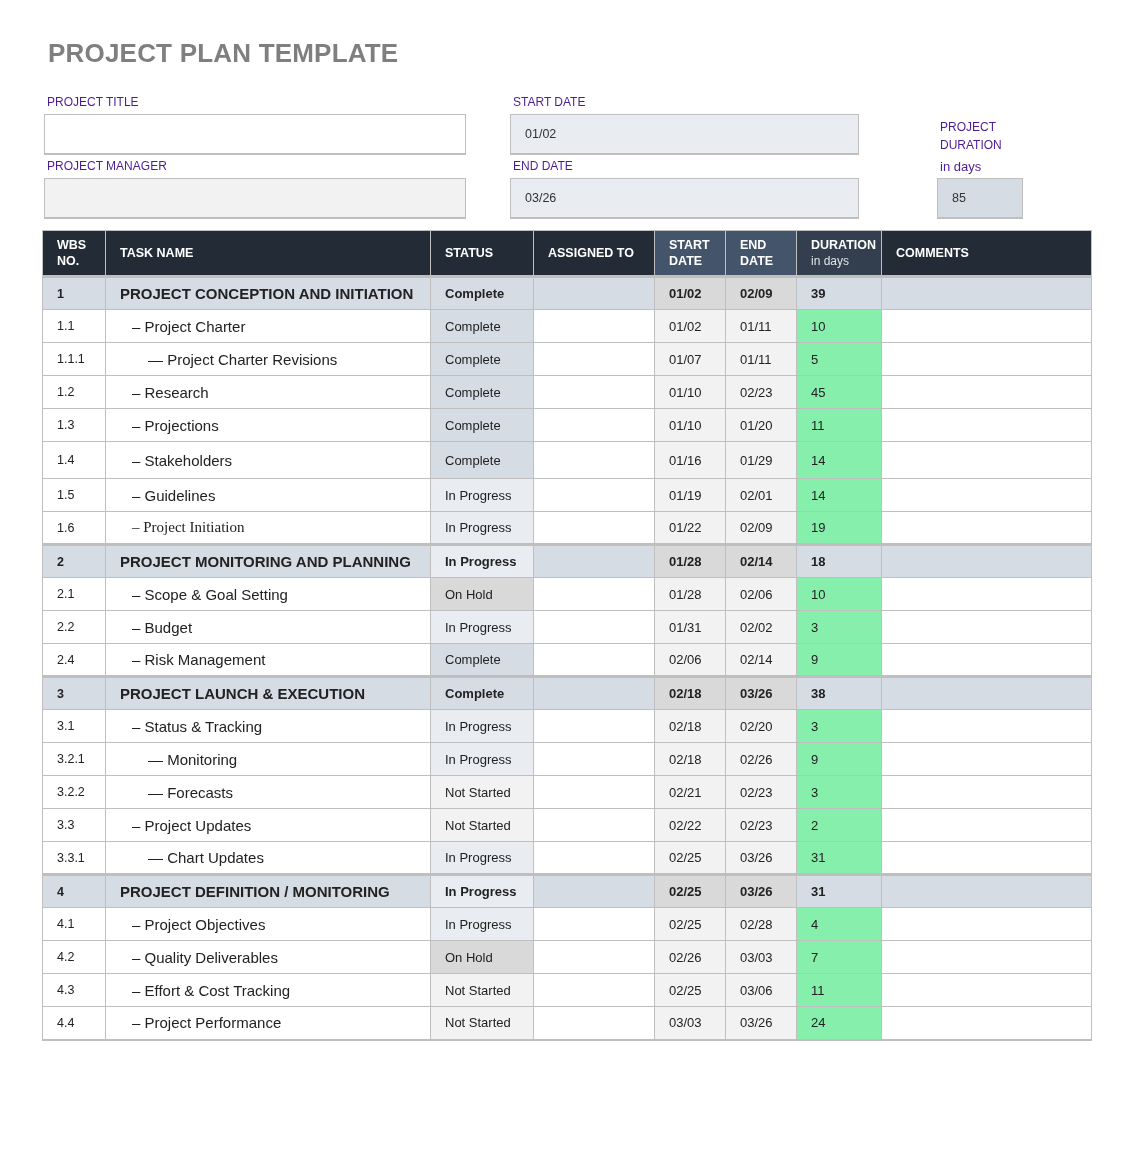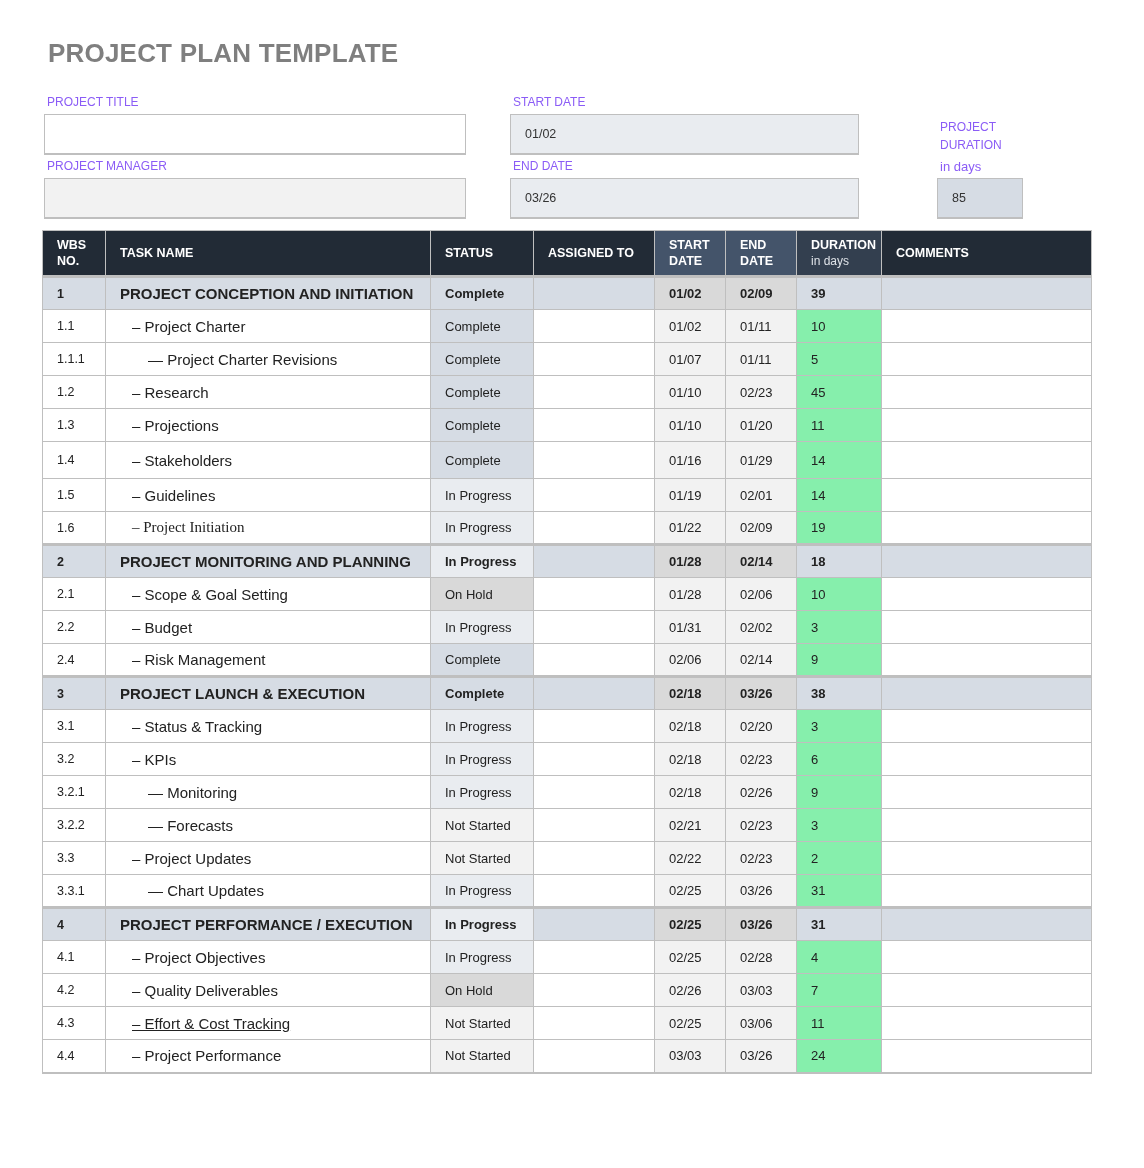--- a/index.html
+++ b/index.html
@@ -1,19 +1,19 @@
 <!DOCTYPE html>
 <html><head>
 <meta charset="utf-8">
 <style>
   * { box-sizing: border-box; margin: 0; padding: 0; }
   html, body { width: 1144px; height: 1168px; background: #ffffff; }
   body { font-family: "DejaVu Sans", "Liberation Sans", sans-serif; color: #222; position: relative; overflow: hidden; }
   .title { position: absolute; left: 48px; top: 38px; font-size: 26px; font-weight: bold; color: #7f7f7f; letter-spacing: 0.2px; font-family: "Liberation Sans", sans-serif; }
-  .lbl { position: absolute; font-size: 12px; color: #8b5cf6; font-family: "Liberation Sans", sans-serif; }
+  .lbl { position: absolute; font-size: 12px; color: #4c1d95; font-family: "Liberation Sans", sans-serif; }
   .box { position: absolute; border: 1px solid #bfbfbf; border-bottom: 2px solid #bfbfbf; font-size: 12.5px; color: #333; padding-left: 14px; display: flex; align-items: center; font-family: "Liberation Sans", sans-serif; }
   .box.white { background: #ffffff; }
   .box.gray { background: #f2f2f2; }
   .box.blue { background: #e9ecf0; }
   .box.dur { background: #d6dce4; }
 
   table { position: absolute; left: 42px; top: 230px; width: 1049px; border-collapse: collapse; table-layout: fixed; font-family: "Liberation Sans", sans-serif; }
   th, td { border: 1px solid #bfbfbf; padding: 0 14px; text-align: left; white-space: nowrap; overflow: hidden; }
   th { background: #222b36; color: #fff; font-size: 12.5px; font-weight: bold; height: 46px; line-height: 16px; vertical-align: middle; border-color: #bfbfbf; }
   th.date { background: #44546a; }
@@ -234,30 +234,20 @@
         <td class="wbs">3.1</td>
         <td class="task" style="padding-left: 26px;">– Status &amp; Tracking</td>
         <td class="status st-inprogress">In Progress</td>
         <td class="assigned"></td>
         <td class="date">02/18</td>
         <td class="date">02/20</td>
         <td class="dur">3</td>
         <td class="comments"></td>
       </tr>
       <tr class="task">
-        <td class="wbs">3.2</td>
-        <td class="task" style="padding-left: 26px;">– KPIs</td>
-        <td class="status st-inprogress">In Progress</td>
-        <td class="assigned"></td>
-        <td class="date">02/18</td>
-        <td class="date">02/23</td>
-        <td class="dur">6</td>
-        <td class="comments"></td>
-      </tr>
-      <tr class="task">
         <td class="wbs">3.2.1</td>
         <td class="task" style="padding-left: 42px;">— Monitoring</td>
         <td class="status st-inprogress">In Progress</td>
         <td class="assigned"></td>
         <td class="date">02/18</td>
         <td class="date">02/26</td>
         <td class="dur">9</td>
         <td class="comments"></td>
       </tr>
       <tr class="task">
@@ -285,21 +275,21 @@
         <td class="task" style="padding-left: 42px;">— Chart Updates</td>
         <td class="status st-inprogress">In Progress</td>
         <td class="assigned"></td>
         <td class="date">02/25</td>
         <td class="date">03/26</td>
         <td class="dur">31</td>
         <td class="comments"></td>
       </tr>
       <tr class="phase">
         <td class="wbs">4</td>
-        <td class="task">PROJECT PERFORMANCE / EXECUTION</td>
+        <td class="task">PROJECT DEFINITION / MONITORING</td>
         <td class="status " style="background: rgb(233, 236, 240);">In Progress</td>
         <td class="assigned"></td>
         <td class="date">02/25</td>
         <td class="date">03/26</td>
         <td class="dur">31</td>
         <td class="comments"></td>
       </tr>
       <tr class="task">
         <td class="wbs">4.1</td>
         <td class="task" style="padding-left: 26px;">– Project Objectives</td>
@@ -315,21 +305,21 @@
         <td class="task" style="padding-left: 26px;">– Quality Deliverables</td>
         <td class="status st-onhold">On Hold</td>
         <td class="assigned"></td>
         <td class="date">02/26</td>
         <td class="date">03/03</td>
         <td class="dur">7</td>
         <td class="comments"></td>
       </tr>
       <tr class="task">
         <td class="wbs">4.3</td>
-        <td class="task" style="padding-left: 26px; text-decoration: underline;">– Effort &amp; Cost Tracking</td>
+        <td class="task" style="padding-left: 26px;">– Effort &amp; Cost Tracking</td>
         <td class="status st-notstarted">Not Started</td>
         <td class="assigned"></td>
         <td class="date">02/25</td>
         <td class="date">03/06</td>
         <td class="dur">11</td>
         <td class="comments"></td>
       </tr>
       <tr class="task last">
         <td class="wbs">4.4</td>
         <td class="task" style="padding-left: 26px;">– Project Performance</td>

